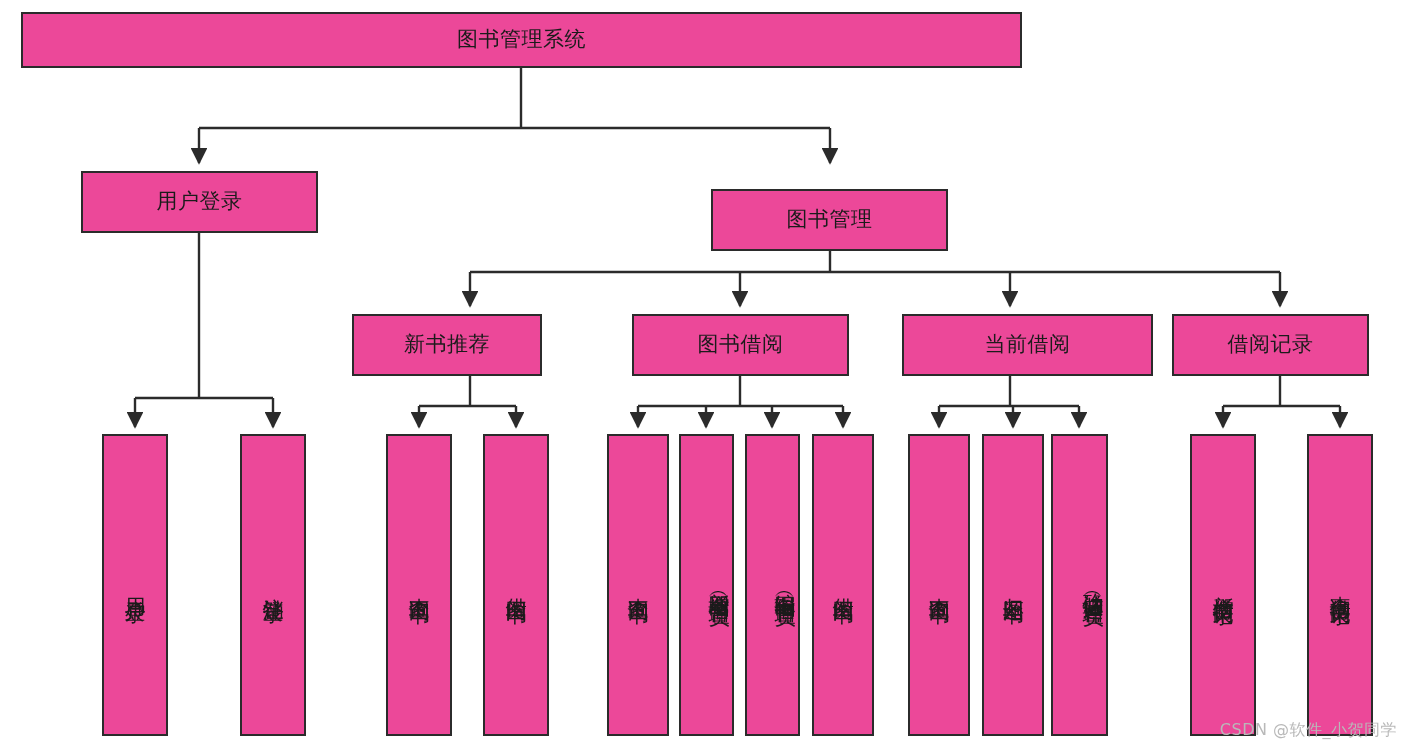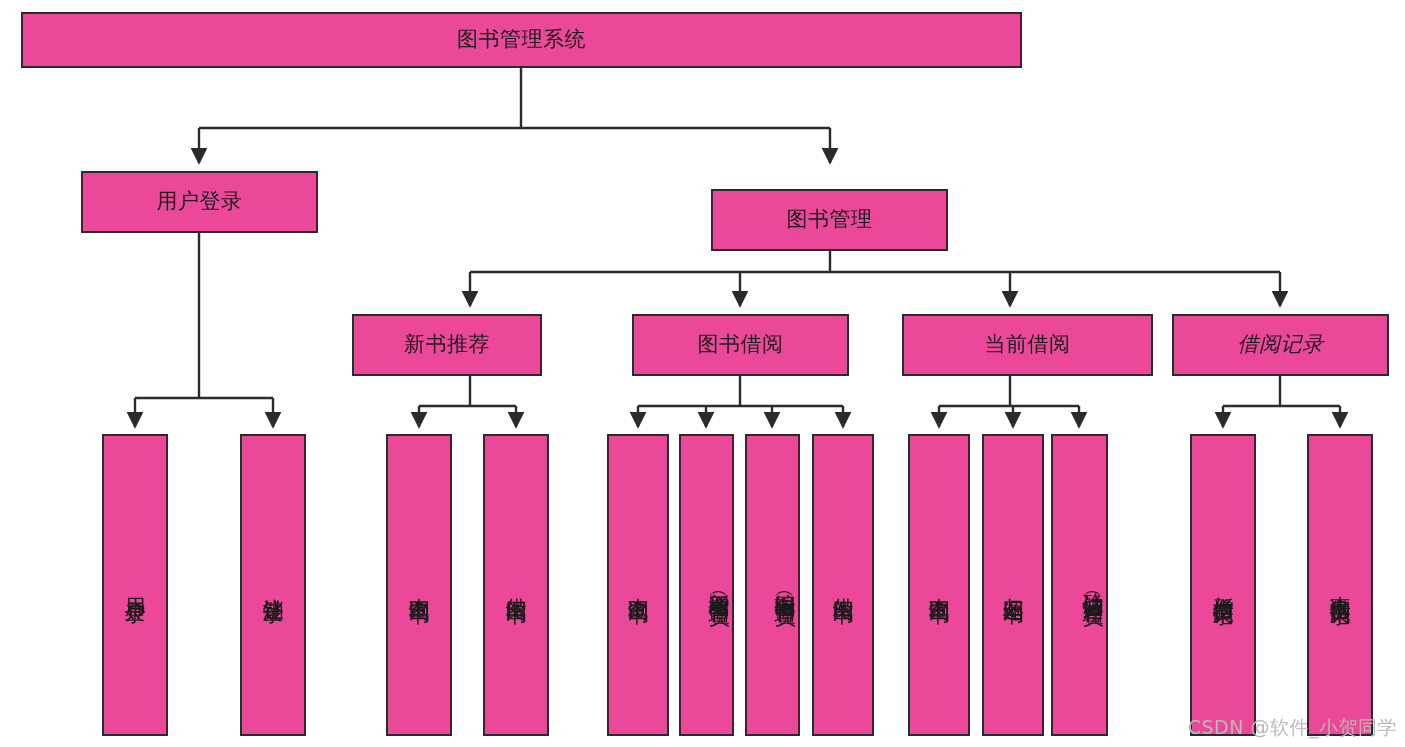--- a/index.html
+++ b/index.html
@@ -56,21 +56,21 @@
   .node-v.centered {
     align-items: center;
   }
   .label {
     display: block;
   }
   .watermark {
     position: absolute;
     right: 8px;
     bottom: 6px;
-    font-size: 19px;
+    font-size: 16px;
     color: #b9b9b9;
     letter-spacing: 0.5px;
     z-index: 3;
     white-space: nowrap;
     font-family: "DejaVu Sans", "Liberation Sans", sans-serif;
   }
 </style>
 </head>
 <body>
 
@@ -139,21 +139,21 @@
 
   <div class="node node-h" style="left:352px; top:314px; width:190px; height:62px;">
     <span class="label">新书推荐</span>
   </div>
   <div class="node node-h" style="left:632px; top:314px; width:217px; height:62px;align-items:center;">
     <span class="label">图书借阅</span>
   </div>
   <div class="node node-h" style="left:902px; top:314px; width:251px; height:62px;">
     <span class="label">当前借阅</span>
   </div>
-  <div class="node node-h" style="left:1172px; top:314px; width:217px; height:62px;font-style:italic;">
+  <div class="node node-h" style="left:1172px; top:314px; width:197px; height:62px;">
     <span class="label">借阅记录</span>
   </div>
 
   <div class="node node-v centered" style="left:102px; top:434px; width:66px; height:302px;">
     <span class="label">用户登录</span>
   </div>
   <div class="node node-v centered" style="left:240px; top:434px; width:66px; height:302px;">
     <span class="label">注销登录</span>
   </div>
   <div class="node node-v centered" style="left:386px; top:434px; width:66px; height:302px;">

